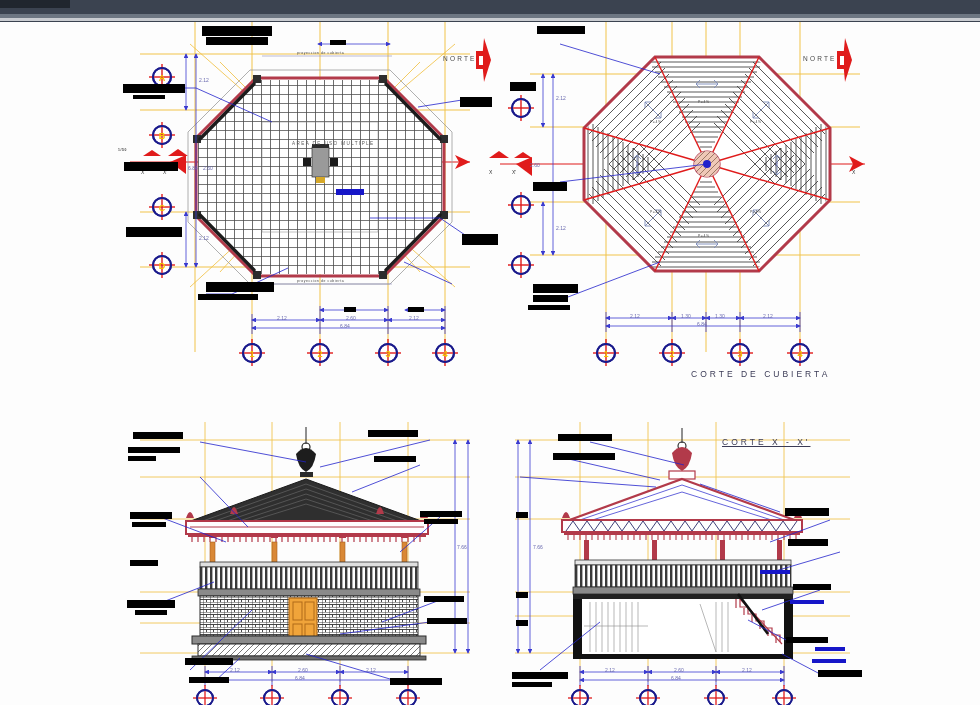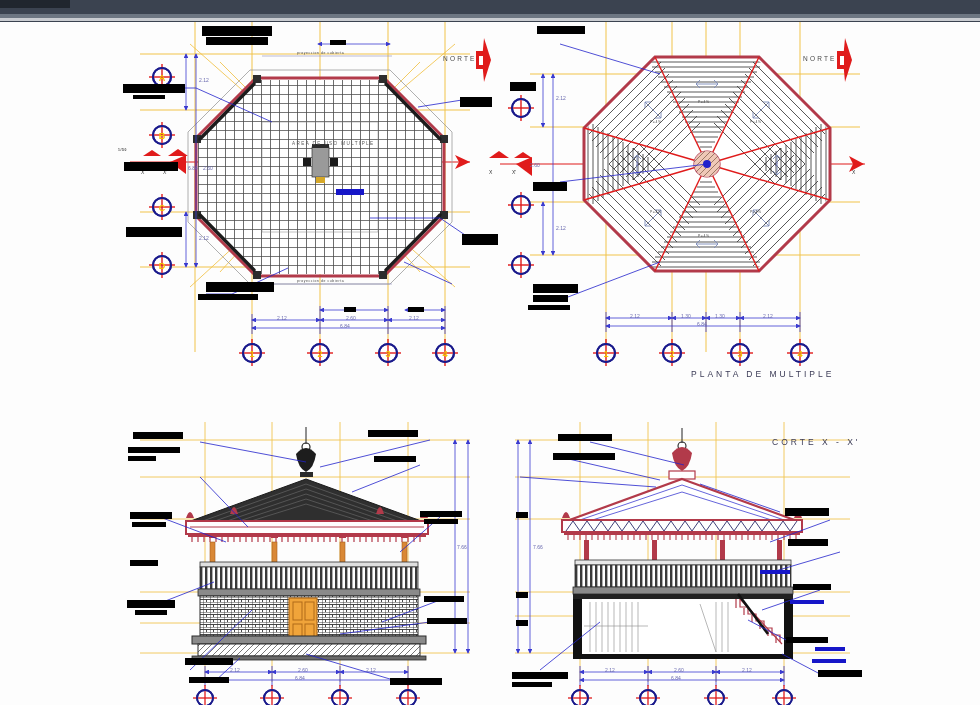--- a/index.html
+++ b/index.html
@@ -847,22 +847,22 @@
       <g transform="translate(845,38)">
         <path d="M0,-22 L7,0 L0,22 L-2,0 Z" fill="#e01b1b"></path>
         <rect x="-8" y="-9" width="9" height="18" fill="#e01b1b"></rect>
         <rect x="-5" y="-4" width="4" height="9" fill="#fff"></rect>
       </g>
     </svg>
 
     <div class="norte" style="left:443px;top:33px;">NORTE</div>
     <div class="norte" style="left:803px;top:33px;">NORTE</div>
 
-    <div class="lbl lbl-title" style="left:691px;top:347px;">PLANTA DE MULTIPLE</div>
-    <div class="lbl lbl-title" style="left:772px;top:415px;">CORTE X - X'</div>
+    <div class="lbl lbl-title" style="left:691px;top:347px;">CORTE DE CUBIERTA</div>
+    <div class="lbl lbl-title" style="left:722px;top:415px;text-decoration:underline;">CORTE X - X'</div>
 
     <div class="centertext" style="left:292px;top:119px;">AREA DE USO MULTIPLE</div>
     <div class="tinytext" style="left:297px;top:29px;">proyeccion de cubierta</div>
     <div class="tinytext" style="left:297px;top:257px;">proyeccion de cubierta</div>
 
     <div class="xmark" style="left:141px;top:147px;">X</div>
     <div class="xmark" style="left:163px;top:147px;">X'</div>
     <div class="xmark" style="left:489px;top:147px;">X</div>
     <div class="xmark" style="left:512px;top:147px;">X'</div>
     <div class="xmark" style="left:852px;top:147px;">X</div>

